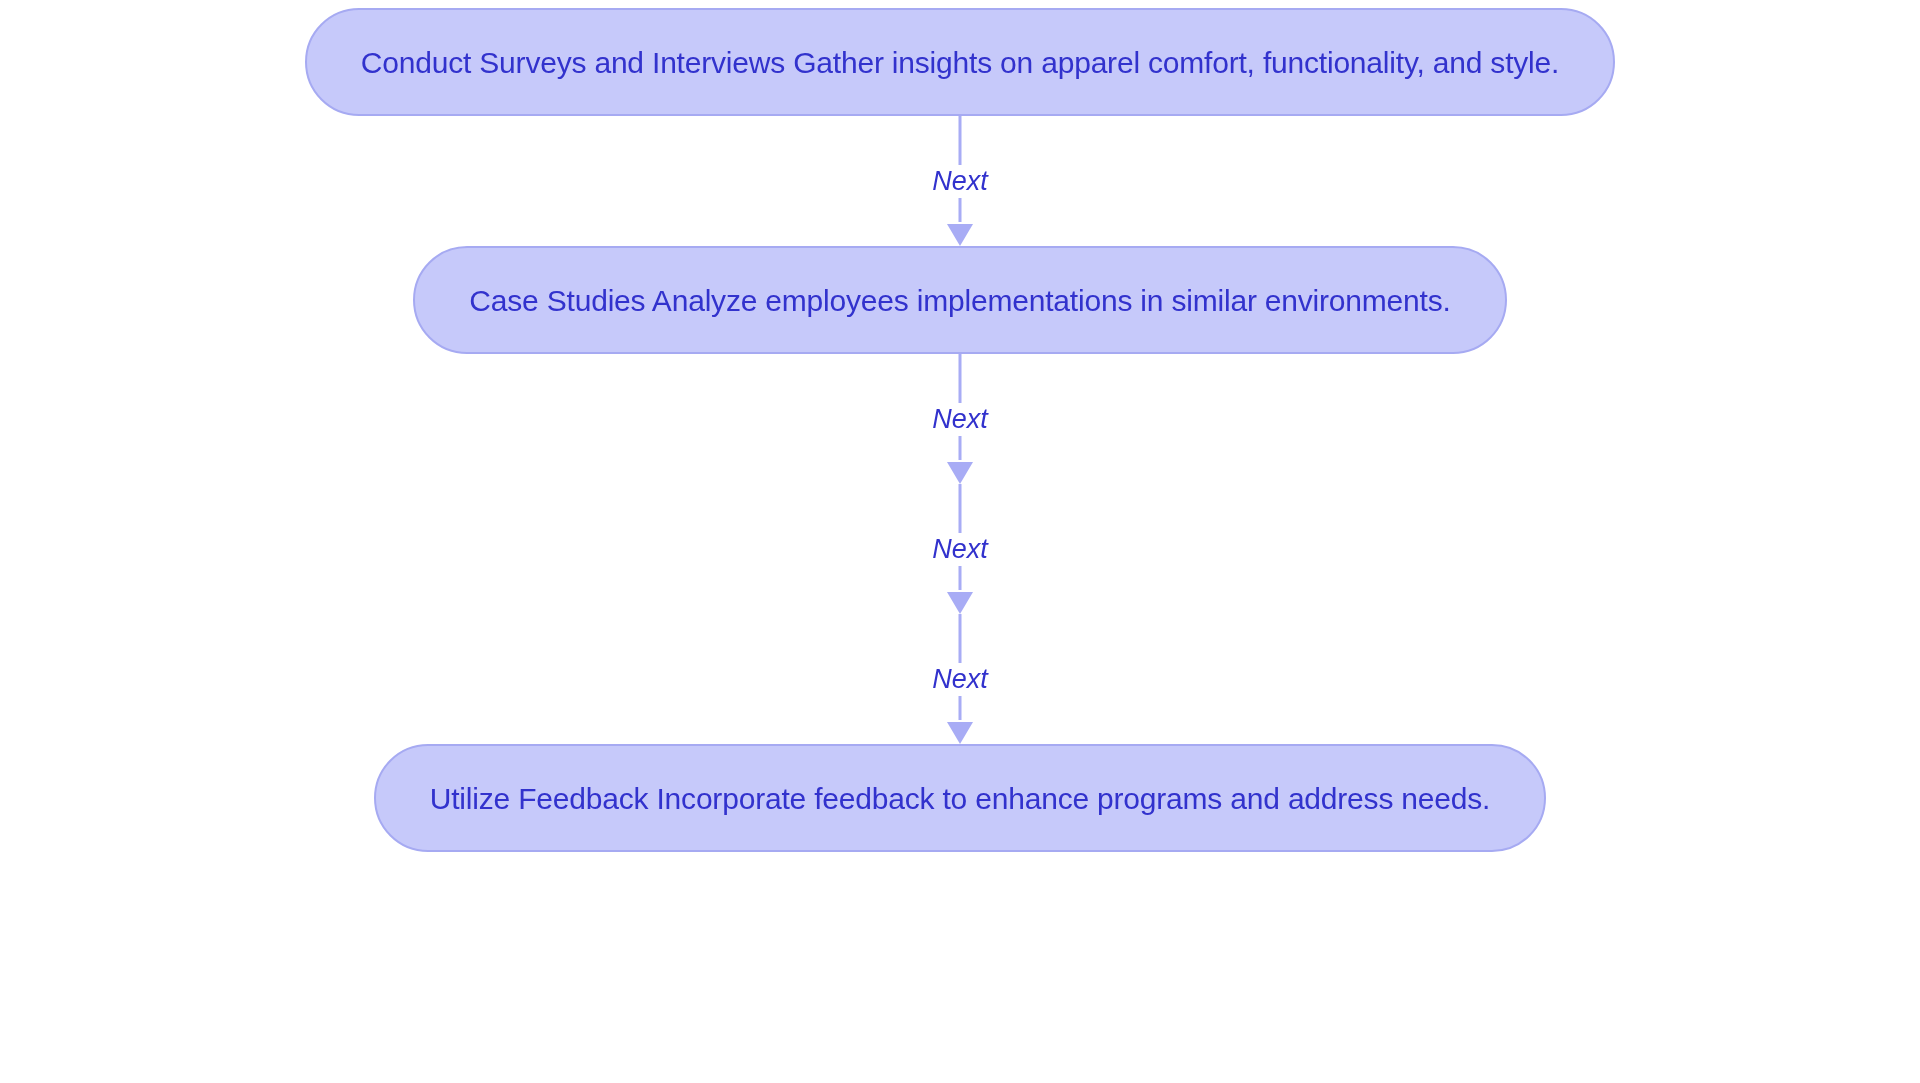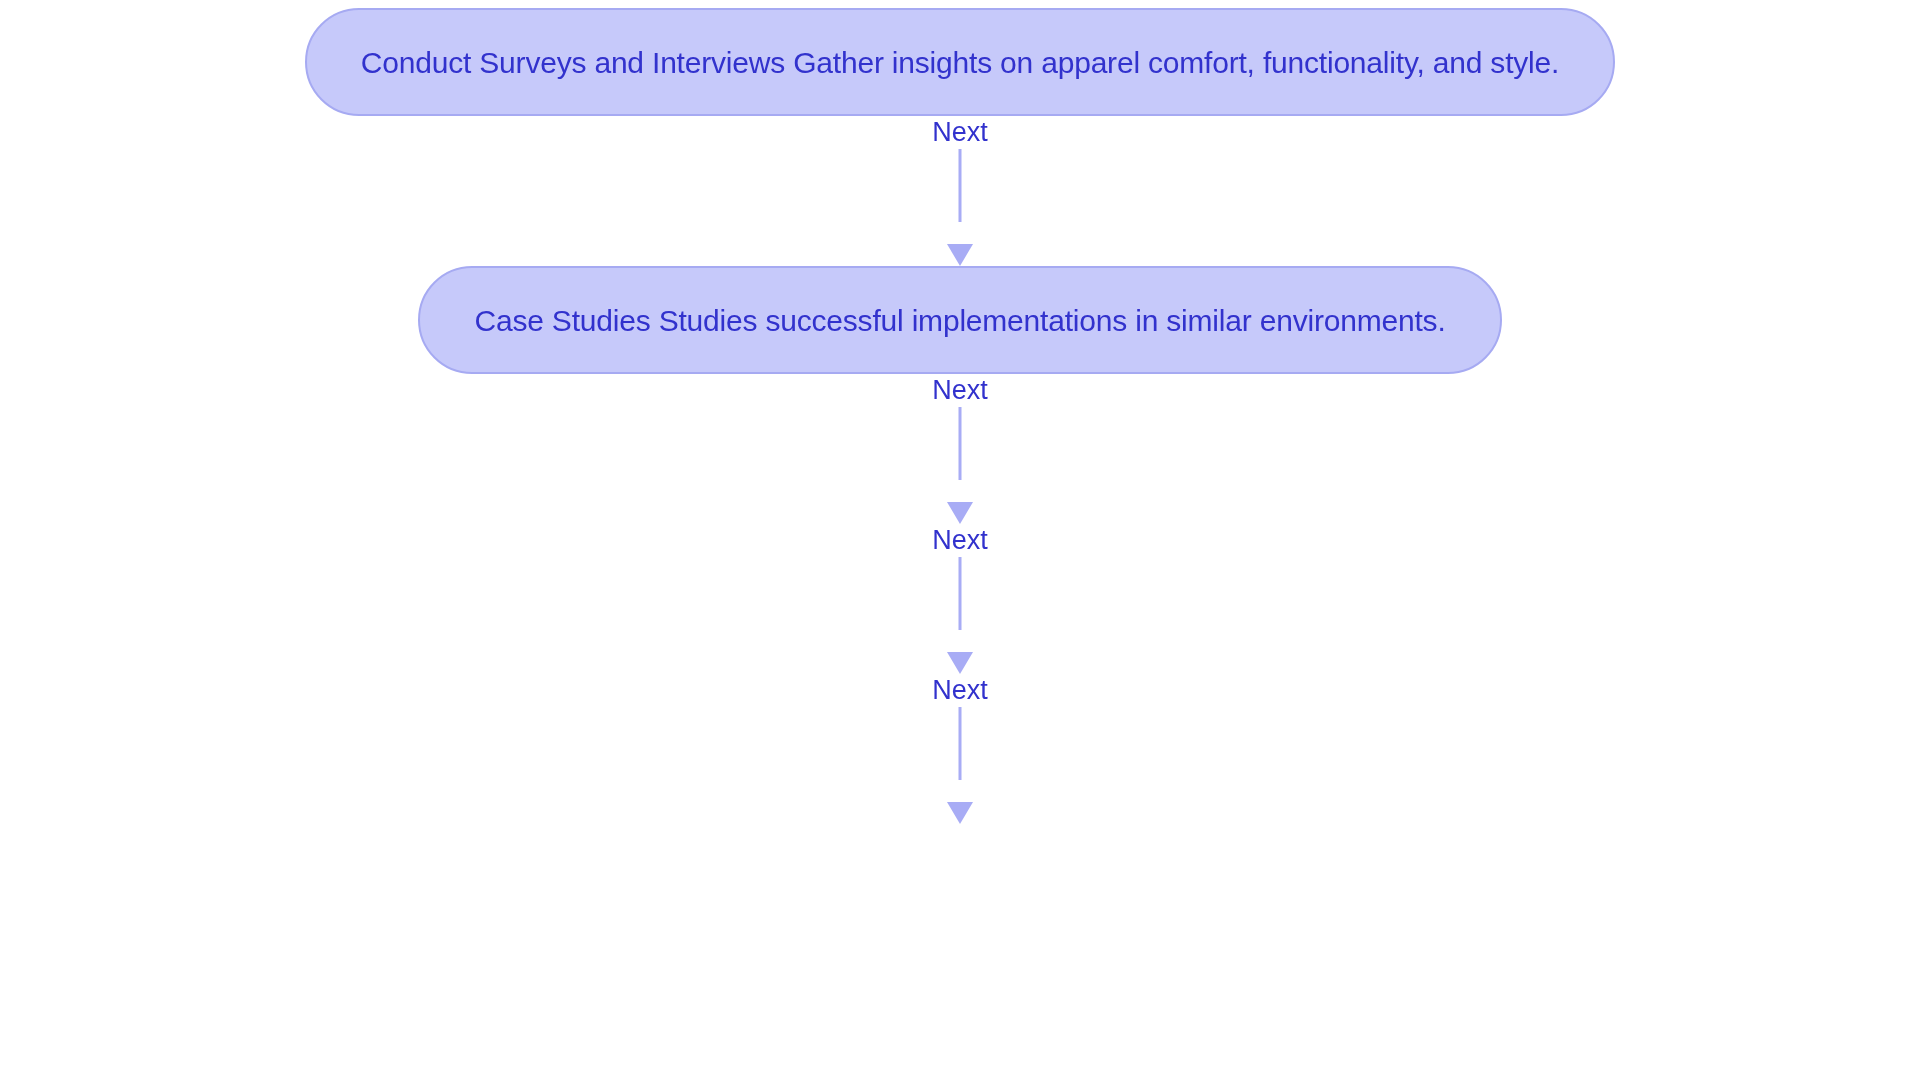--- a/index.html
+++ b/index.html
@@ -44,24 +44,25 @@
   }
 
   .node-label {
     display: block;
   }
 
   
   .connector {
     position: relative;
     width: 240px;
-    height: 150px;
+    height: 130px;
     display: flex;
-    align-items: flex-start;
+    align-items: center;
     justify-content: center;
+    font-style: italic;
   }
 
   .connector .line {
     position: absolute;
     left: 50%;
     top: 0;
     transform: translateX(-50%);
     width: 3px;
     height: 106px;
     background: #a8acf5;
@@ -99,21 +100,21 @@
     <span class="node-label">Conduct Surveys and Interviews Gather insights on apparel comfort, functionality, and style.</span>
   </div>
 
   <div class="connector">
     <span class="line"></span>
     <span class="arrow-head"></span>
     <span class="edge-label">Next</span>
   </div>
 
   <div class="node">
-    <span class="node-label">Case Studies Studies successful implementations in similar environments.</span>
+    <span class="node-label">Case Studies Analyze employees implementations in similar environments.</span>
   </div>
 
   <div class="connector">
     <span class="line"></span>
     <span class="arrow-head"></span>
     <span class="edge-label">Next</span>
   </div>
 
 
   <div class="connector">
@@ -122,14 +123,17 @@
     <span class="edge-label">Next</span>
   </div>
 
 
   <div class="connector">
     <span class="line"></span>
     <span class="arrow-head"></span>
     <span class="edge-label">Next</span>
   </div>
 
+  <div class="node">
+    <span class="node-label">Utilize Feedback Incorporate feedback to enhance programs and address needs.</span>
+  </div>
 
 </div>
 
 </body></html>

